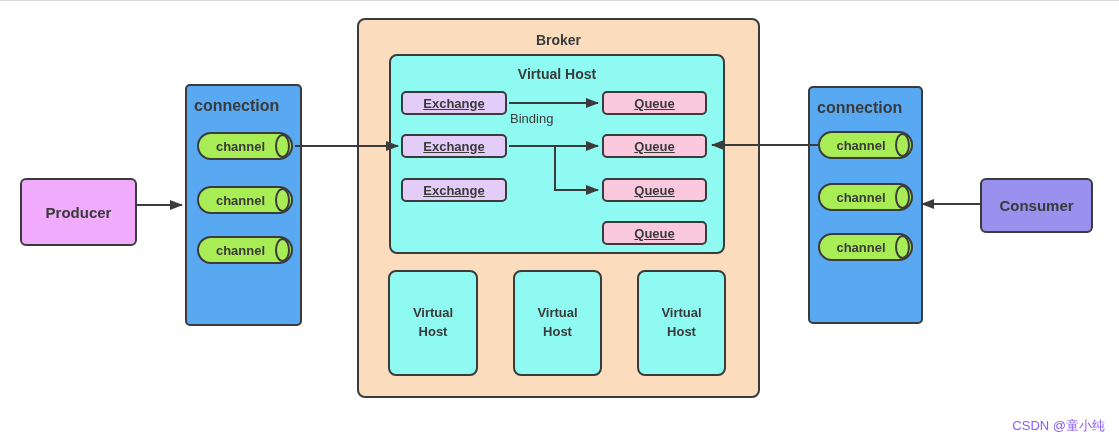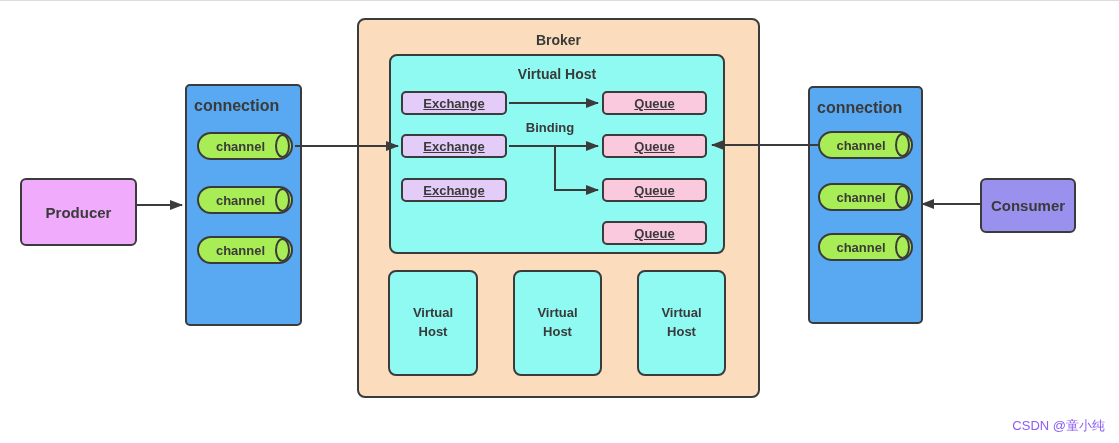--- a/index.html
+++ b/index.html
@@ -6,21 +6,21 @@
   .canvas {
     position:relative; width:1119px; height:443px; background:#ffffff;
     font-family:"Liberation Sans","DejaVu Sans",sans-serif; color:#3a3a3a;
     overflow:hidden; border-top:1px solid #dcdcdc;
   }
   .node {
     position:absolute; box-sizing:border-box; border:2px solid #3b3b3b;
     display:flex; align-items:center; justify-content:center; font-weight:bold;
   }
   .producer { left:20px;  top:177px; width:117px; height:68px; background:#f0abfc; border-radius:6px; font-size:15px; }
-  .consumer { left:980px; top:177px; width:96px; height:55px; background:#9a90ee; border-radius:6px; font-size:15px; }
+  .consumer { left:980px; top:177px; width:113px; height:55px; background:#9a90ee; border-radius:6px; font-size:15px; }
 
   .conn { position:absolute; box-sizing:border-box; border:2px solid #3b3b3b; border-radius:5px; background:#58a9f2; }
   .conn-left  { left:185px; top:83px; width:117px; height:242px; }
   .conn-right { left:808px; top:85px; width:115px; height:238px; }
   .conn-title { text-align:left; font-weight:bold; font-size:16px; padding-top:11px;margin-left:7px; }
 
   .channel {
     position:absolute; box-sizing:border-box; height:28px; background:#a8ed55;
     border:2px solid #3b3b3b; border-radius:14px; display:flex; align-items:center;
     justify-content:center; font-weight:bold; font-size:13px;
@@ -50,22 +50,22 @@
   .exchange, .queue {
     position:absolute; box-sizing:border-box; height:24px; border:2px solid #3b3b3b;
     border-radius:5px; display:flex; align-items:center; justify-content:center;
     font-weight:bold; font-size:13px;text-decoration:underline;
   }
   .exchange { left:10px;  width:106px; background:#e3cdf8; }
   .queue    { left:211px; width:105px; background:#fbc9de; }
   .row1{top:35px} .row2{top:78px} .row3{top:122px} .row4{top:165px}
 
   .binding-label {
-    position:absolute; left:119px; top:64px; width:80px; text-align:center;
-    font-weight:bold; font-size:13px;
+    position:absolute; left:119px; top:55px; width:80px; 
+    font-weight:normal; font-size:13px;
   }
 
   .vhost-small {
     position:absolute; top:250px; width:90px; height:106px; box-sizing:border-box;
     background:#8efaf2; border:2px solid #3b3b3b; border-radius:8px;
     display:flex; align-items:center; justify-content:center; text-align:center;
     font-weight:bold; font-size:13px;
   }
   .vh-s1{left:29px} .vh-s2{left:154px; width:89px} .vh-s3{left:278px; width:89px}
   .vh-small-text { width:60px; line-height:1.45; }

